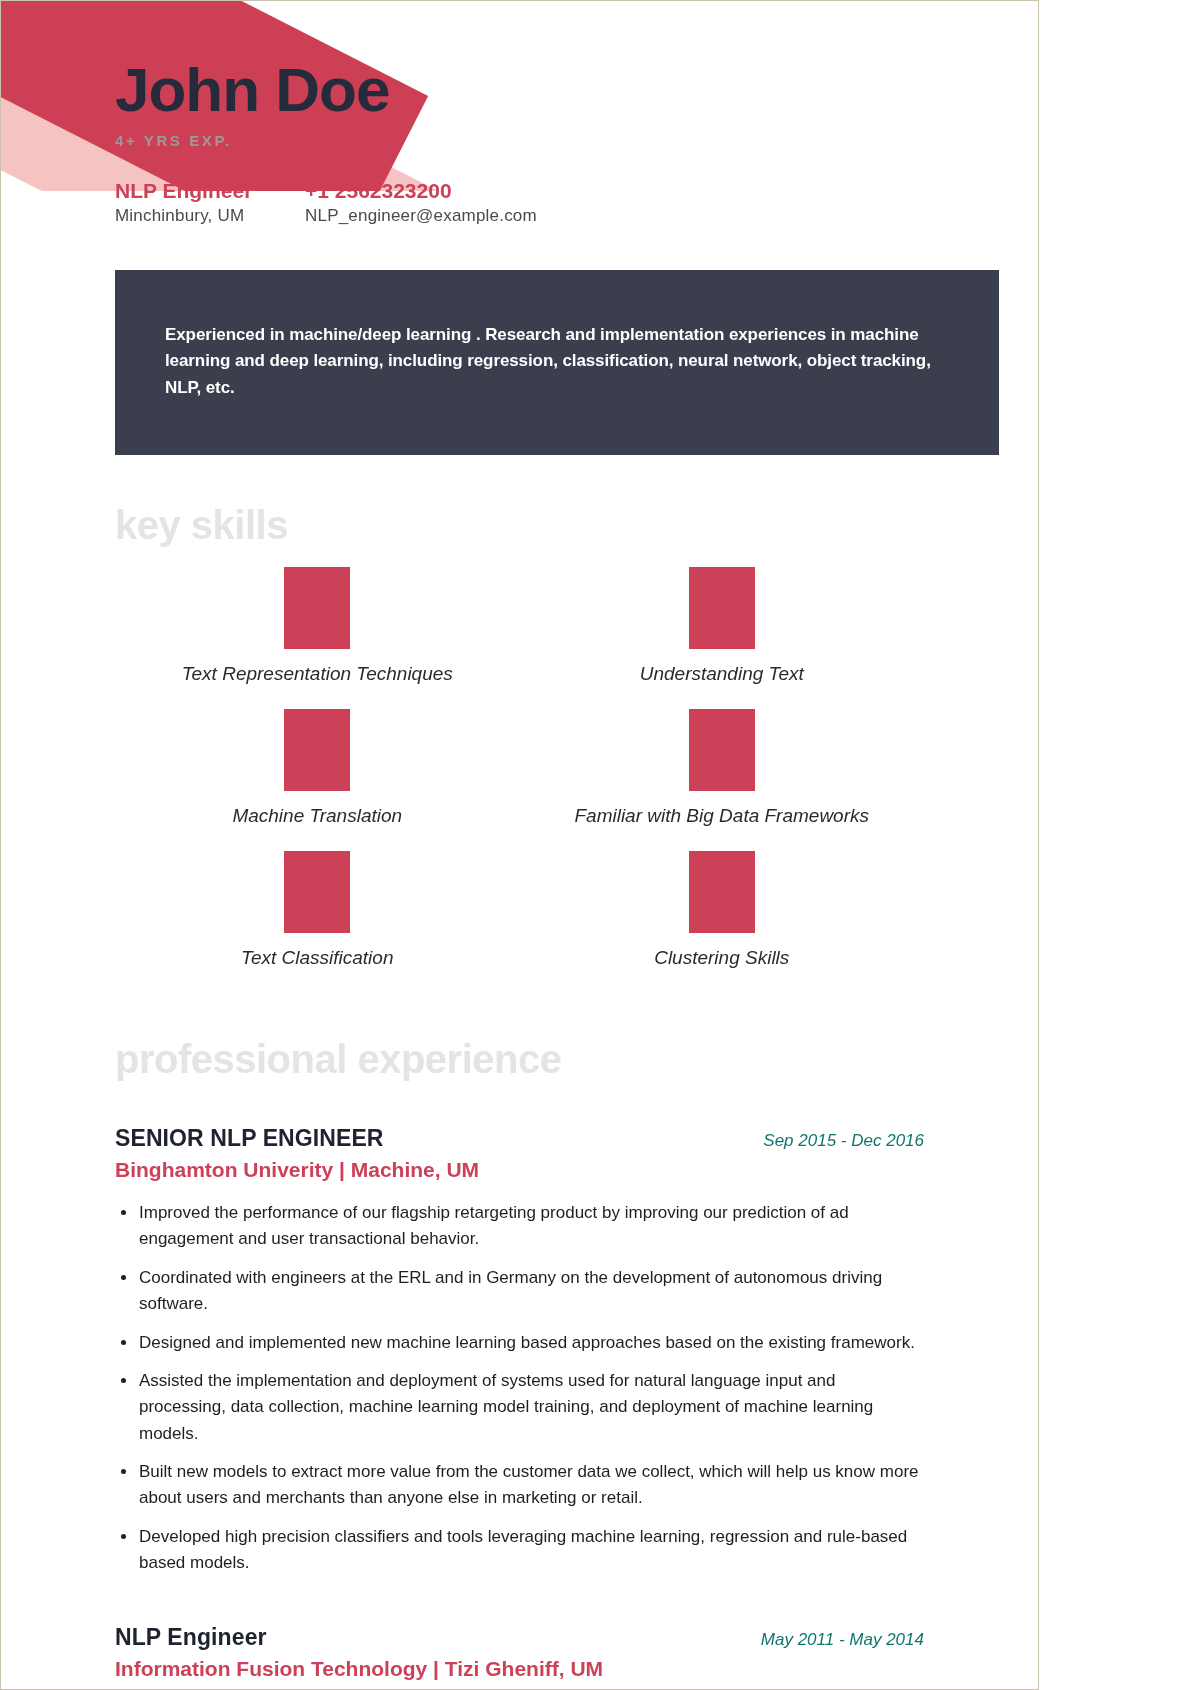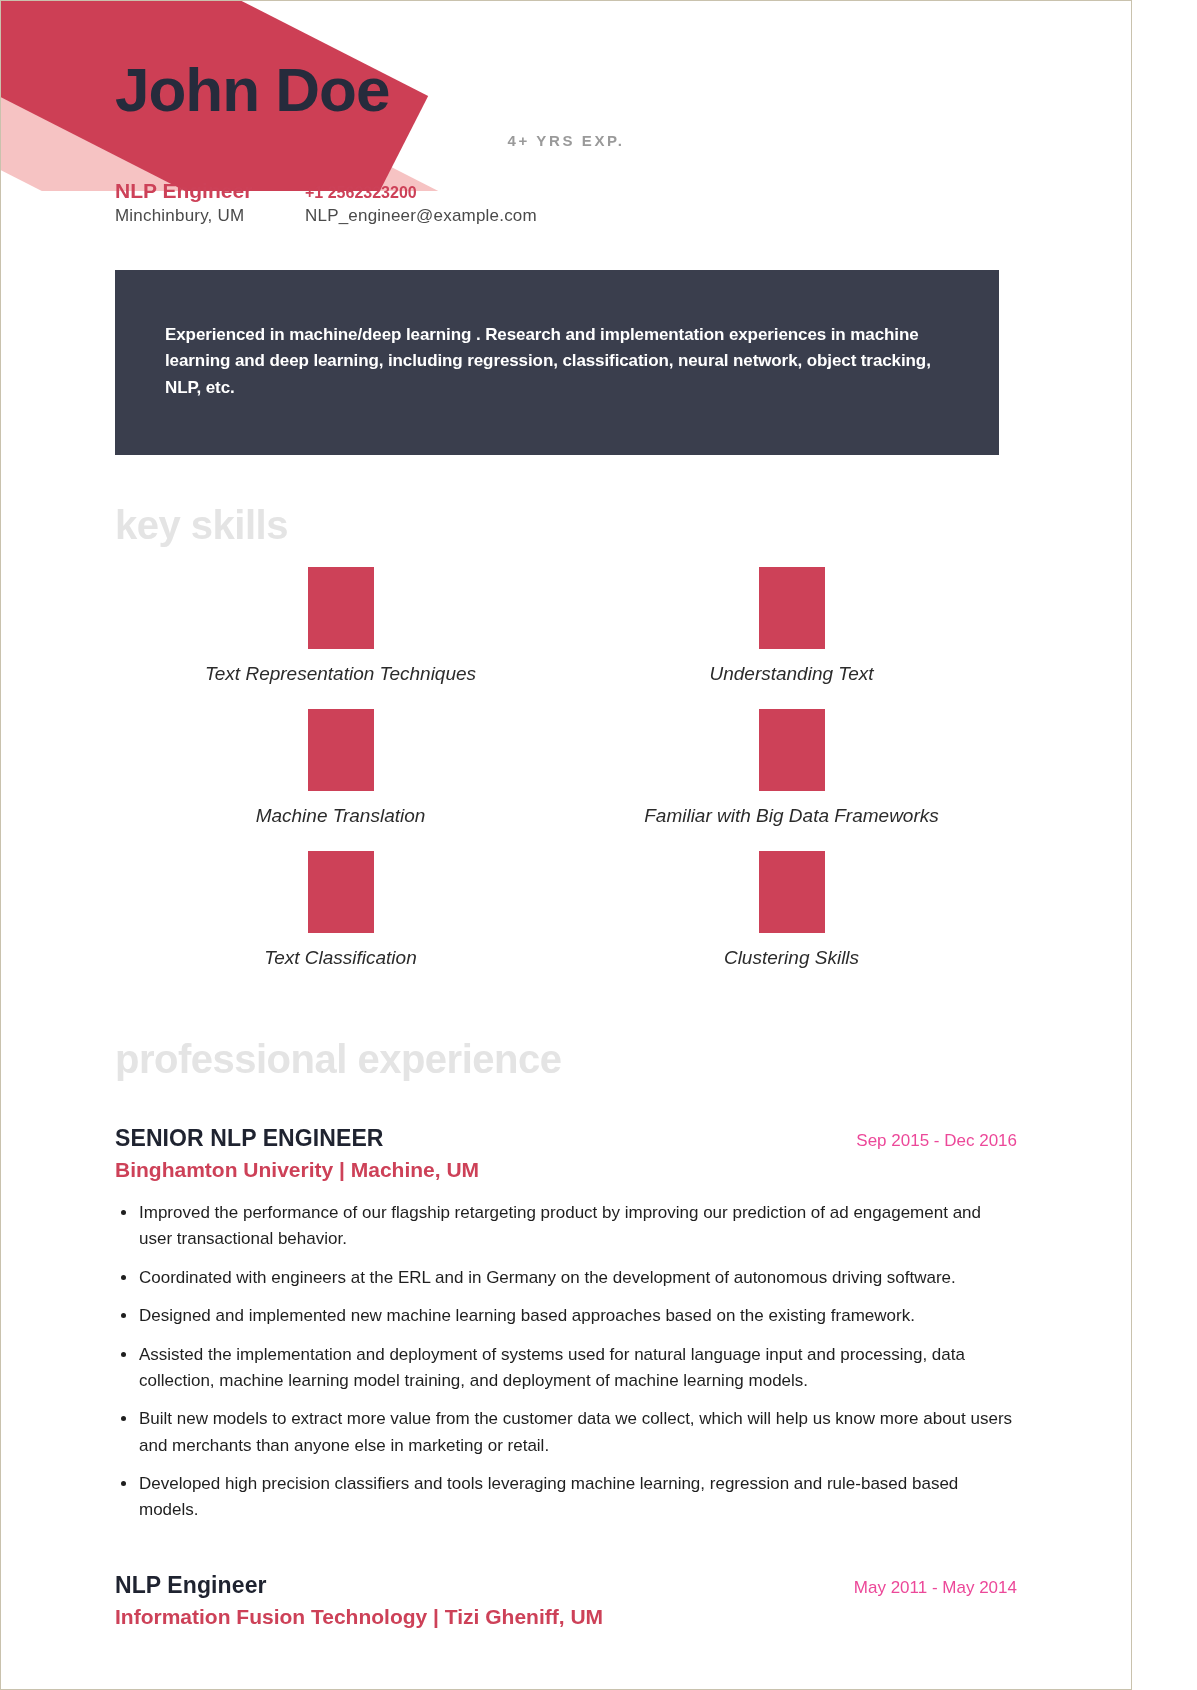--- a/index.html
+++ b/index.html
@@ -6,21 +6,21 @@
     margin: 0;
     padding: 0;
     background: #ffffff;
   }
   body {
     font-family: "Liberation Sans", sans-serif;
     -webkit-font-smoothing: antialiased;
   }
   .page {
     position: relative;
-    width: 1132px;
+    width: 1039px;
     height: 1690px;
     background: #ffffff;
     overflow: hidden;
     box-sizing: border-box;
     border: 1px solid #c9c2ad;
   }
 
   
   .ribbon-wrap {
     position: absolute;
@@ -64,38 +64,37 @@
     font-weight: bold;
     letter-spacing: -1px;
     color: #262b3c;
   }
   .yrs-exp {
     margin-top: 10px;
     font-size: 15px;
     font-weight: bold;
     letter-spacing: 2.6px;
     color: #9a9a9a;
-    text-align: center;
   }
 
   .contact-block {
     margin-top: 30px;
   }
   .contact-row {
     display: flex;
     align-items: baseline;
   }
   .contact-row .col-a { width: 190px; flex: none; }
   .role {
     font-size: 21px;
     font-weight: bold;
     color: #cd4158;
   }
   .phone {
-    font-size: 16px;
+    font-size: 21px;
     font-weight: bold;
     color: #cd4158;
   }
   .contact-row.sub { margin-top: 3px; }
   .location, .email {
     font-size: 17px;
     color: #4a4a4a;
     letter-spacing: 0.2px;
   }
 
@@ -163,21 +162,22 @@
   }
   .job-title {
     font-size: 23px;
     font-weight: bold;
     color: #1f2330;
     letter-spacing: 0.1px;
   }
   .job-title.upper { text-transform: uppercase; }
   .job-dates {
     font-size: 17px;
-    color: #ec4899;
+    color: #0f766e;
+    font-style: italic;
   }
   .job-company {
     margin-top: 6px;
     font-size: 21px;
     font-weight: bold;
     color: #cd4158;
   }
   .bullets {
     margin: 18px 0 0 0;
     padding: 0;

